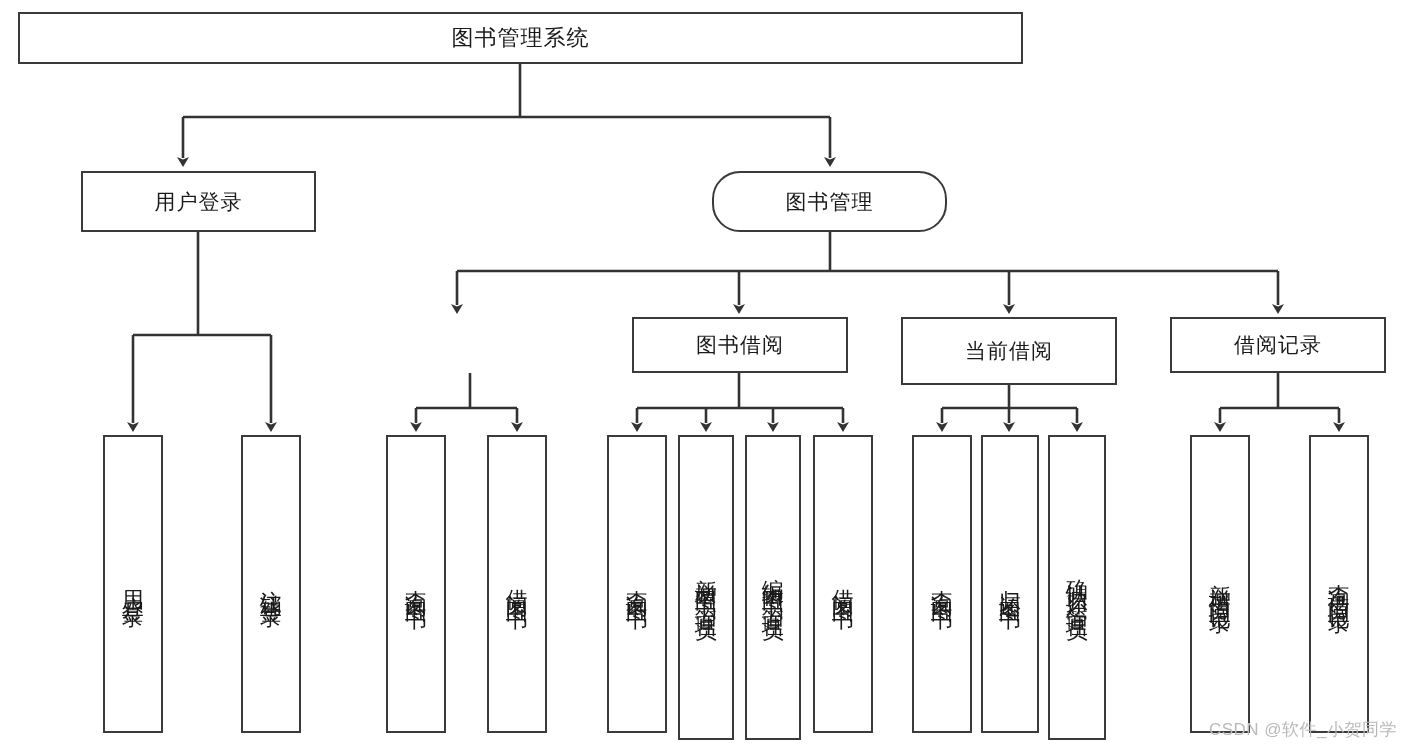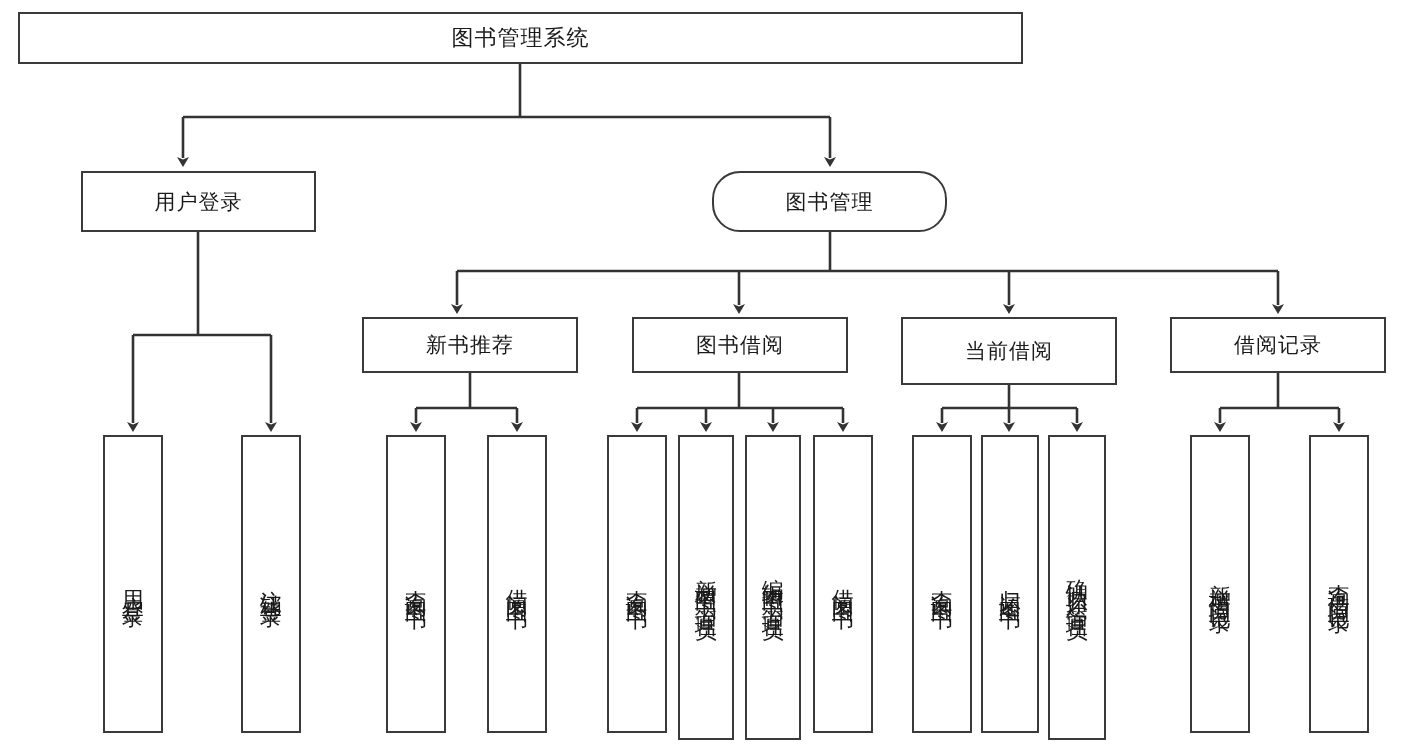--- a/index.html
+++ b/index.html
@@ -129,23 +129,20 @@
     <span>图书管理系统</span>
   </div>
 
   <div class="node horiz" style="left:81px; top:171px; width:235px; height:61px;">
     <span>用户登录</span>
   </div>
   <div class="node horiz" style="left:712px; top:171px; width:235px; height:61px;border-radius:28px;">
     <span>图书管理</span>
   </div>
 
-  <div class="node horiz" style="left:362px; top:317px; width:216px; height:56px;">
-    <span>新书推荐</span>
-  </div>
   <div class="node horiz" style="left:632px; top:317px; width:216px; height:56px;">
     <span>图书借阅</span>
   </div>
   <div class="node horiz" style="left:901px; top:317px; width:216px; height:68px;">
     <span>当前借阅</span>
   </div>
   <div class="node horiz" style="left:1170px; top:317px; width:216px; height:56px;">
     <span>借阅记录</span>
   </div>
 
@@ -186,14 +183,15 @@
     <span class="vtext">确认归还（管理员）</span>
   </div>
 
   <div class="node vert" style="left:1190px; top:435px; width:60px; height:298px;">
     <span class="vtext">新增借阅记录</span>
   </div>
   <div class="node vert" style="left:1309px; top:435px; width:60px; height:298px;">
     <span class="vtext">查询借阅记录</span>
   </div>
 
+  <div class="watermark">CSDN @软件_小贺同学</div>
 
 </div>
 
 </body></html>

